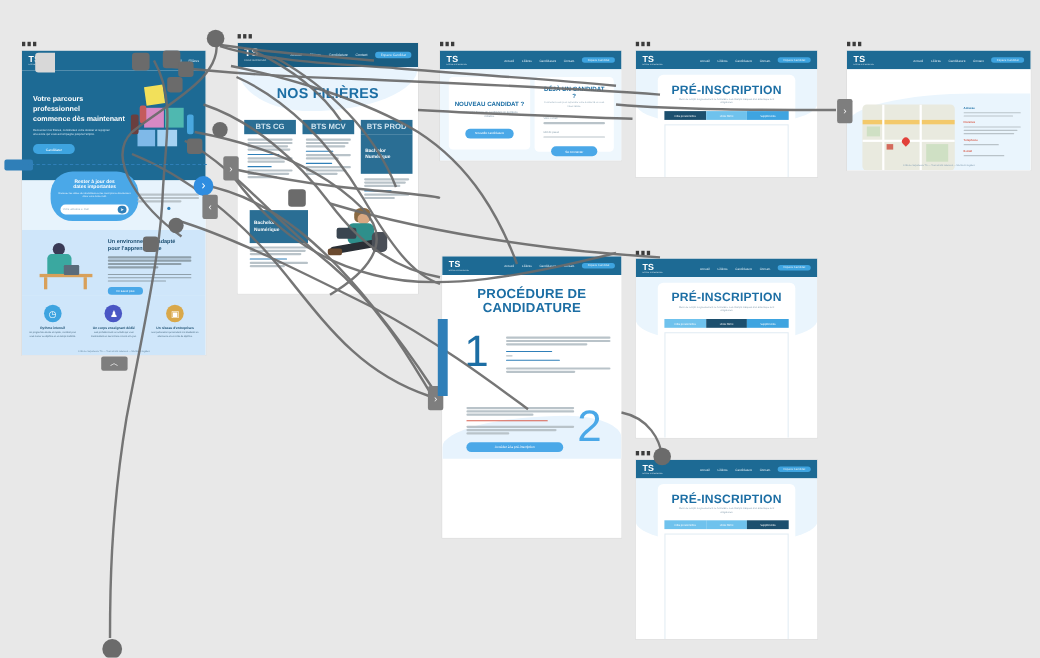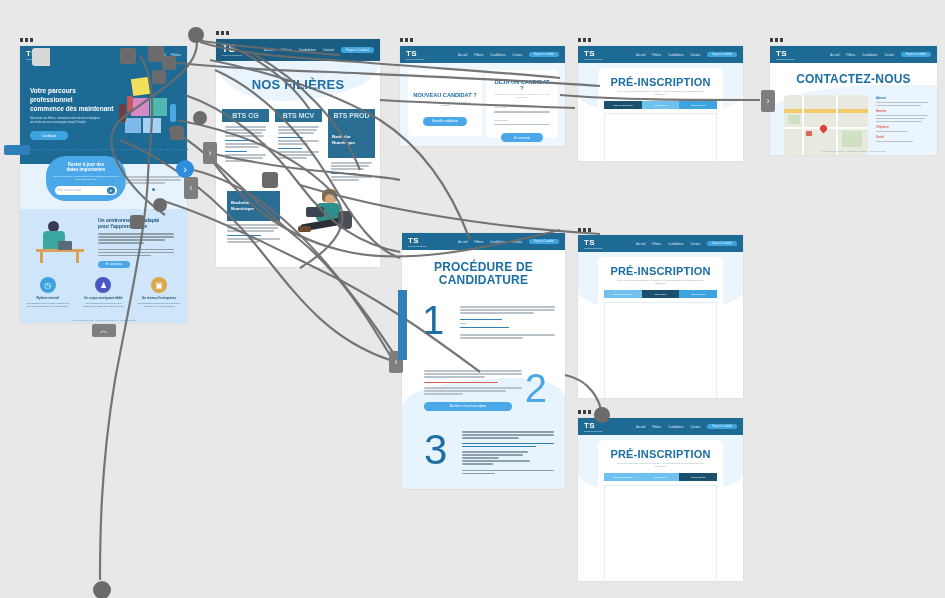--- a/index.html
+++ b/index.html
@@ -357,21 +357,20 @@
     <div class="navitems" style="font-size:2.8px;">
       <span>Accueil</span>
       <span>Filières</span>
       <span>Candidature</span>
       <span>Contact</span>
       <span class="navbtn" style="font-size:2.6px;">Espace Candidat</span>
     </div>
   </div>
   <div style="position:relative;height:92px;background:#fff;overflow:hidden;">
     <div class="wave" style="top:22px;height:70px;background:#eaf5fd;border-radius:70% 0 0 0/40% 0 0 0;"></div>
-    <div class="ttl" style="position:relative;padding-top:9px;font-size:12px;">CONTACTEZ-NOUS</div>
     <div style="position:absolute;left:14px;top:32px;width:84px;height:60px;border-radius:4px;overflow:hidden;background:#e9eadf;">
       <div style="position:absolute;left:0;top:14px;width:100%;height:4px;background:#f3c96b;"></div>
       <div style="position:absolute;left:0;top:32px;width:100%;height:2px;background:#fff;"></div>
       <div style="position:absolute;left:18px;top:0;width:2px;height:100%;background:#fff;"></div>
       <div style="position:absolute;left:52px;top:0;width:2px;height:100%;background:#fff;"></div>
       <div style="position:absolute;left:4px;top:20px;width:12px;height:9px;background:#cfe0c4;"></div>
       <div style="position:absolute;left:58px;top:36px;width:20px;height:16px;background:#cfe0c4;"></div>
       <div style="position:absolute;left:22px;top:36px;width:6px;height:5px;background:#d46a5c;"></div>
       <div style="position:absolute;left:36px;top:30px;width:7px;height:7px;border-radius:50% 50% 50% 0;background:#e2413a;transform:rotate(-45deg);"></div>
     </div>
@@ -399,21 +398,21 @@
       <span class="lg-sub" style="font-size:2px;">ECOLE SUPERIEURE</span>
     </div>
     <div class="navitems" style="font-size:2.8px;">
       <span>Accueil</span>
       <span>Filières</span>
       <span>Candidature</span>
       <span>Contact</span>
       <span class="navbtn" style="font-size:2.6px;">Espace Candidat</span>
     </div>
   </div>
-  <div style="position:relative;height:239px;background:#fff;overflow:hidden;">
+  <div style="position:relative;height:167px;background:#fff;overflow:hidden;">
     <div class="ttl" style="padding-top:11px;font-size:12px;line-height:13px;">PROCÉDURE DE</div>
     <div class="ttl" style="font-size:12px;line-height:13px;">CANDIDATURE</div>
 
     <div style="position:absolute;left:20px;top:50px;font-size:40px;color:#1c6ea4;font-weight:300;line-height:40px;">1</div>
     <div style="position:absolute;left:58px;top:56px;width:95px;">
       <span class="ln sm" style="width:100%;margin-bottom:1.5px;"></span>
       <span class="ln sm" style="width:100%;margin-bottom:1.5px;"></span>
       <span class="ln sm" style="width:78%;margin-bottom:1.5px;"></span>
       <span class="ln sm bl" style="width:44%;margin-top:5px;"></span>
       <span class="ln sm" style="width:6%;margin-top:2.5px;"></span>

